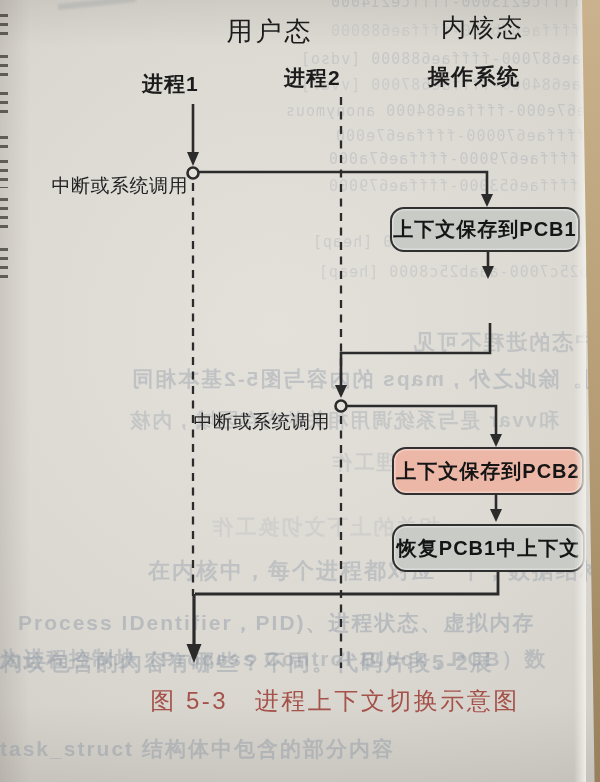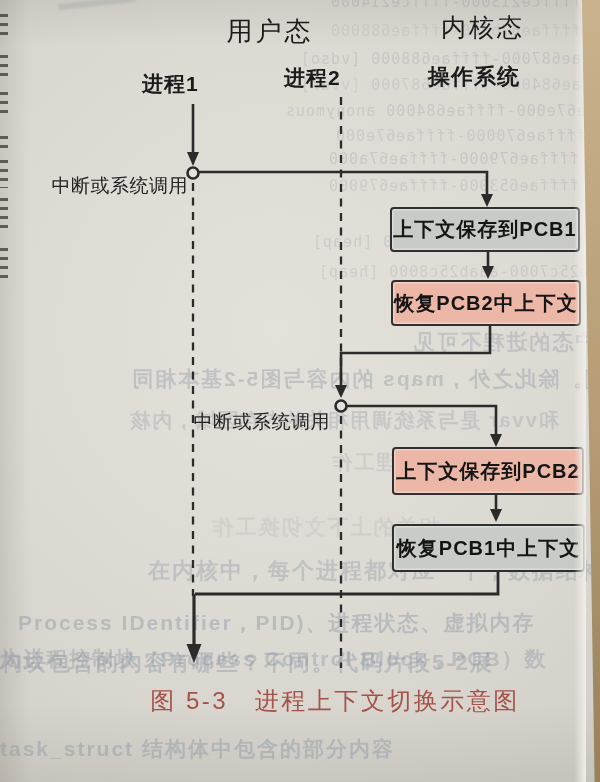--- a/index.html
+++ b/index.html
@@ -23,21 +23,21 @@
   .diagram-lines{position:absolute;left:0;top:0;z-index:3;}
   .stroke{stroke:var(--line,#2b2b2b);fill:none;}
   .arrow{fill:var(--line,#2b2b2b);stroke:none;}
   .node-circle{fill:var(--paper-light,#e4e1db);stroke:var(--line,#2b2b2b);}
   .txt{position:absolute;z-index:4;color:#1b1b1b;line-height:1.15;}
   .mode-header{font-weight:normal;font-size:26px;letter-spacing:3px;text-align:center;width:130px;}
   .lane-label{font-weight:bold;font-size:21px;letter-spacing:1px;width:110px;}
   .event-label{font-weight:normal;font-size:19px;letter-spacing:.5px;text-align:right;width:140px;color:#222;}
   .flow-box{
     position:absolute;z-index:4;display:flex;align-items:center;justify-content:center;
-    border:2.5px solid var(--box-border,#303030);border-radius:4px;
+    border:2.5px solid var(--box-border,#303030);border-radius:14px;
     font-weight:bold;font-size:20px;letter-spacing:1px;color:#151515;
     box-shadow:inset 0 0 0 1.5px rgba(255,255,255,.35);
   }
   .caption{
     position:absolute;z-index:5;left:140px;top:685px;width:390px;text-align:center;
     font-weight:normal;font-size:24px;letter-spacing:2.5px;color:var(--caption-red,#a5524a);
   }
   
   .left-frag{position:absolute;left:0;width:8px;z-index:6;opacity:.72;filter:blur(.3px);
     background:repeating-linear-gradient(180deg,#34332f 0 3px,rgba(0,0,0,0) 3px 9px);}
@@ -126,23 +126,20 @@
   <div class="txt lane-label" style="left:142px;top:72px;">进程1</div>
   <div class="txt lane-label" style="left:284px;top:66px;">进程2</div>
   <div class="txt lane-label" style="left:428px;top:64px;width:120px;font-size:22px;">操作系统</div>
 
   <div class="txt event-label" style="left:48px;top:175px;">中断或系统调用</div>
   <div class="txt event-label" style="left:190px;top:411px;">中断或系统调用</div>
 
   <div class="flow-box" style="left: 390px; top: 207px; width: 186px; height: 41px; background-color: rgb(200, 203, 198);">
     <span>上下文保存到PCB1</span>
   </div>
-  <div class="flow-box" style="left: 391px; top: 280px; width: 186px; height: 42px; background-color: rgb(236, 183, 167);">
-    <span>恢复PCB2中上下文</span>
-  </div>
   <div class="flow-box" style="left: 392px; top: 447px; width: 188px; height: 44px; background-color: rgb(236, 183, 167);">
     <span>上下文保存到PCB2</span>
   </div>
   <div class="flow-box" style="left: 392px; top: 524px; width: 189px; height: 44px; background-color: rgb(200, 203, 198);">
     <span>恢复PCB1中上下文</span>
   </div>
 
   <div class="caption">图 5-3　进程上下文切换示意图</div>
 
   <div class="edge-highlight"></div>

